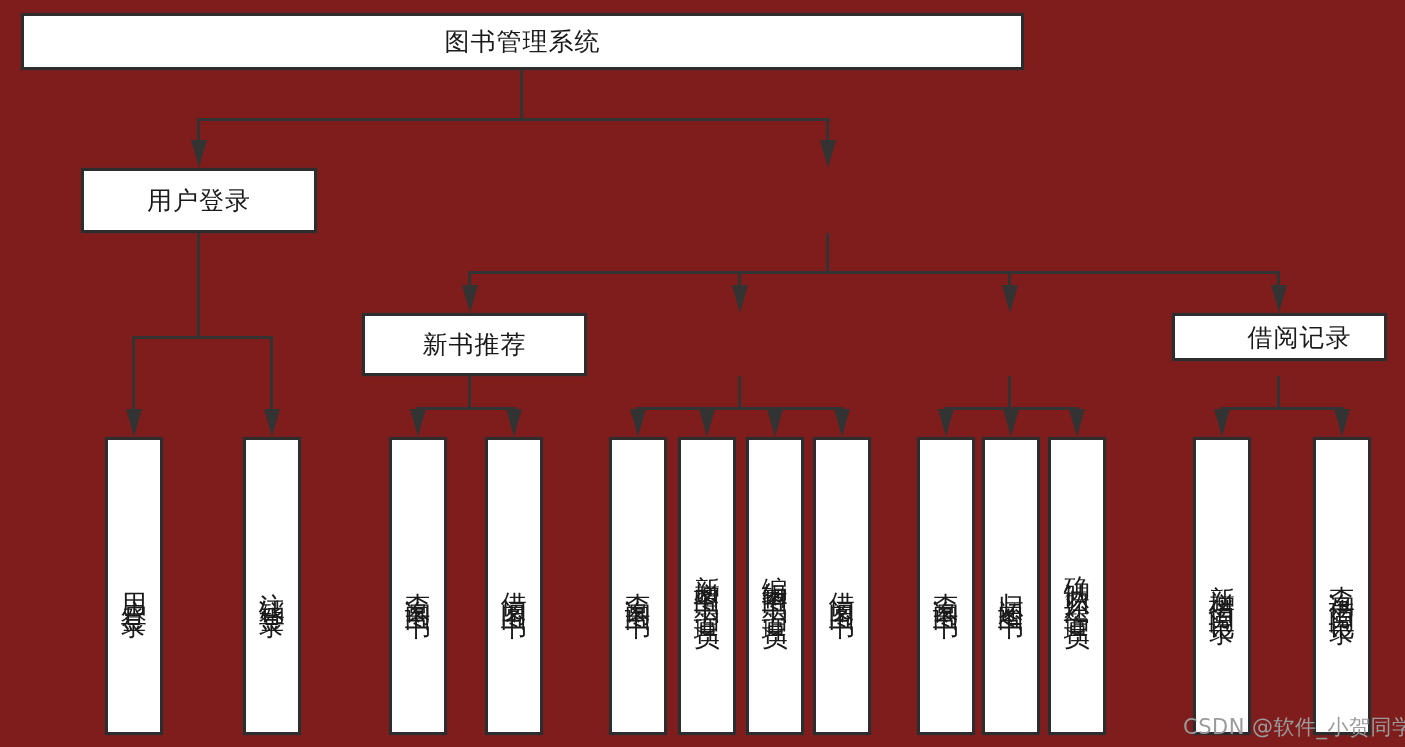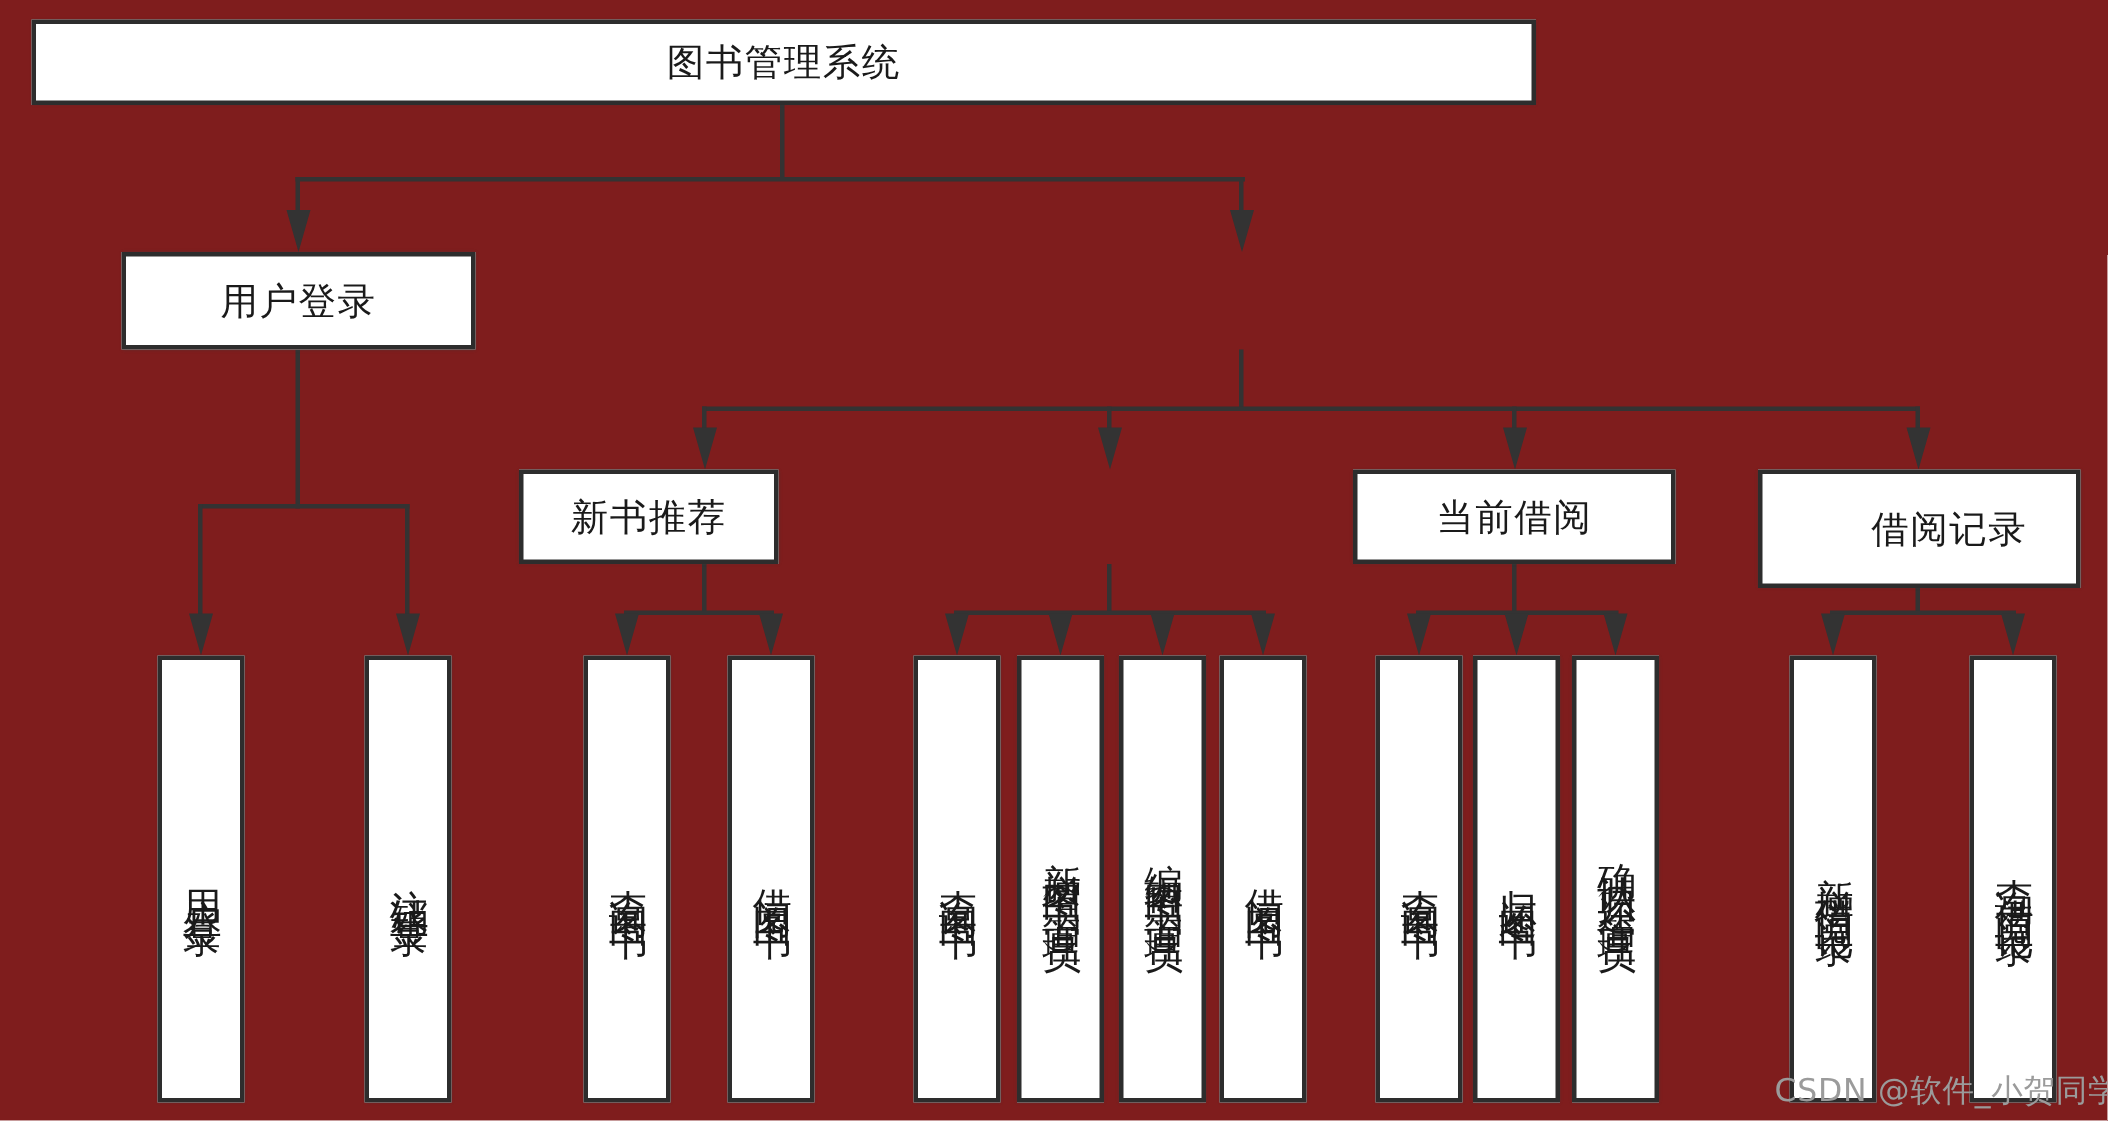--- a/index.html
+++ b/index.html
@@ -61,27 +61,24 @@
 <div id="stage">
 
   <div class="box" style="left:21px;top:13px;width:1003px;height:57px;">
     <span class="hlabel">图书管理系统</span>
   </div>
 
   <div class="box" style="left:81px;top:168px;width:236px;height:65px;">
     <span class="hlabel">用户登录</span>
   </div>
 
-  <div class="box" style="left:346px;top:313px;width:173px;height:63px;">
+  <div class="box" style="left:362px;top:313px;width:225px;height:63px;">
     <span class="hlabel">新书推荐</span>
   </div>
-  <div class="box" style="left:902px;top:313px;width:215px;height:63px;">
-    <span class="hlabel">当前借阅</span>
-  </div>
-  <div class="box" style="left:1172px;top:313px;width:215px;height:79px;padding-left:40px;">
+  <div class="box" style="left:1172px;top:313px;width:215px;height:48px;padding-left:40px;">
     <span class="hlabel">借阅记录</span>
   </div>
 
   <div class="box vbox" style="left:105px;top:437px;width:58px;height:298px;">
     <span class="vlabel">用户登录</span>
   </div>
   <div class="box vbox" style="left:243px;top:437px;width:58px;height:298px;">
     <span class="vlabel">注销登录</span>
   </div>
 

